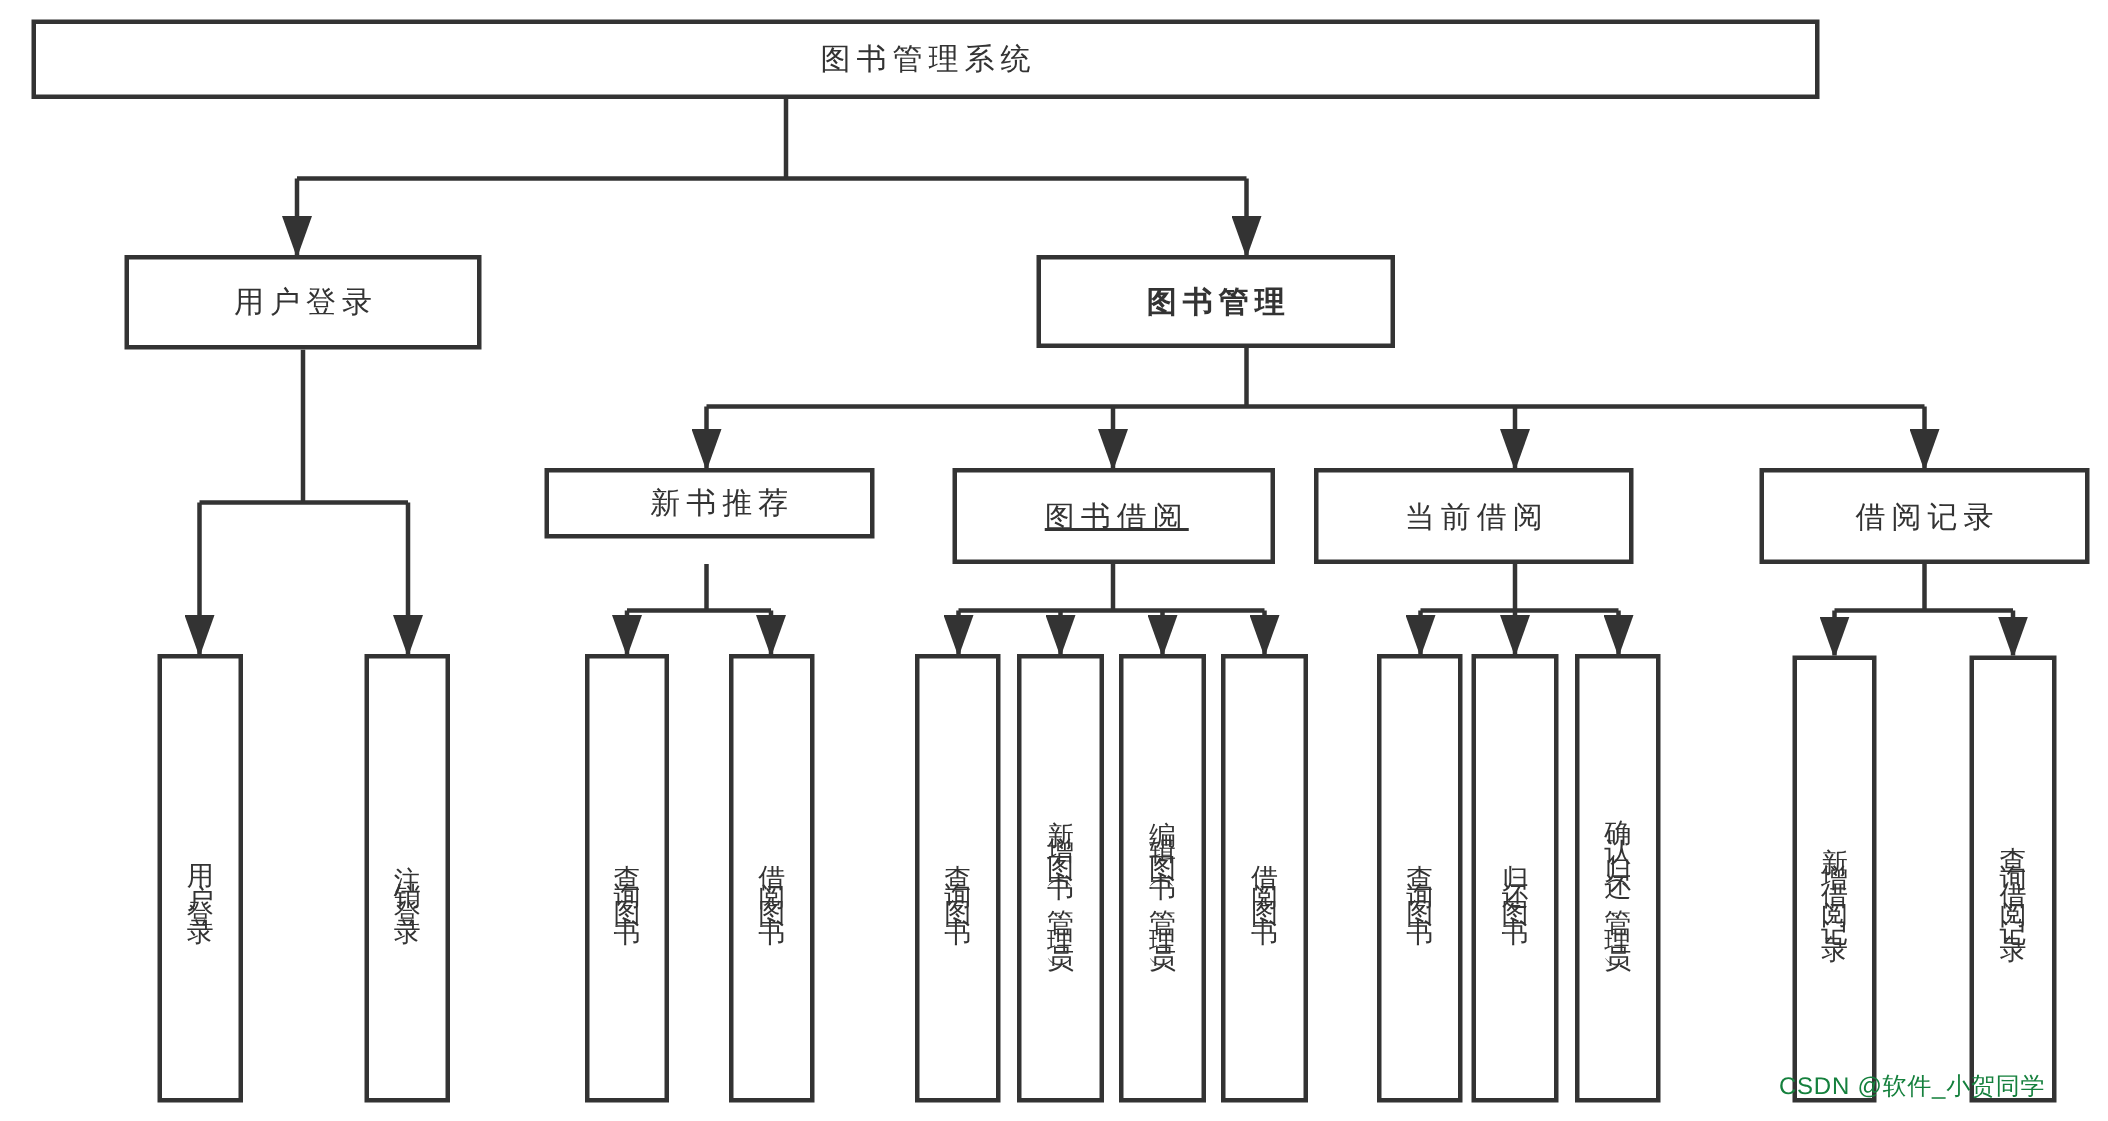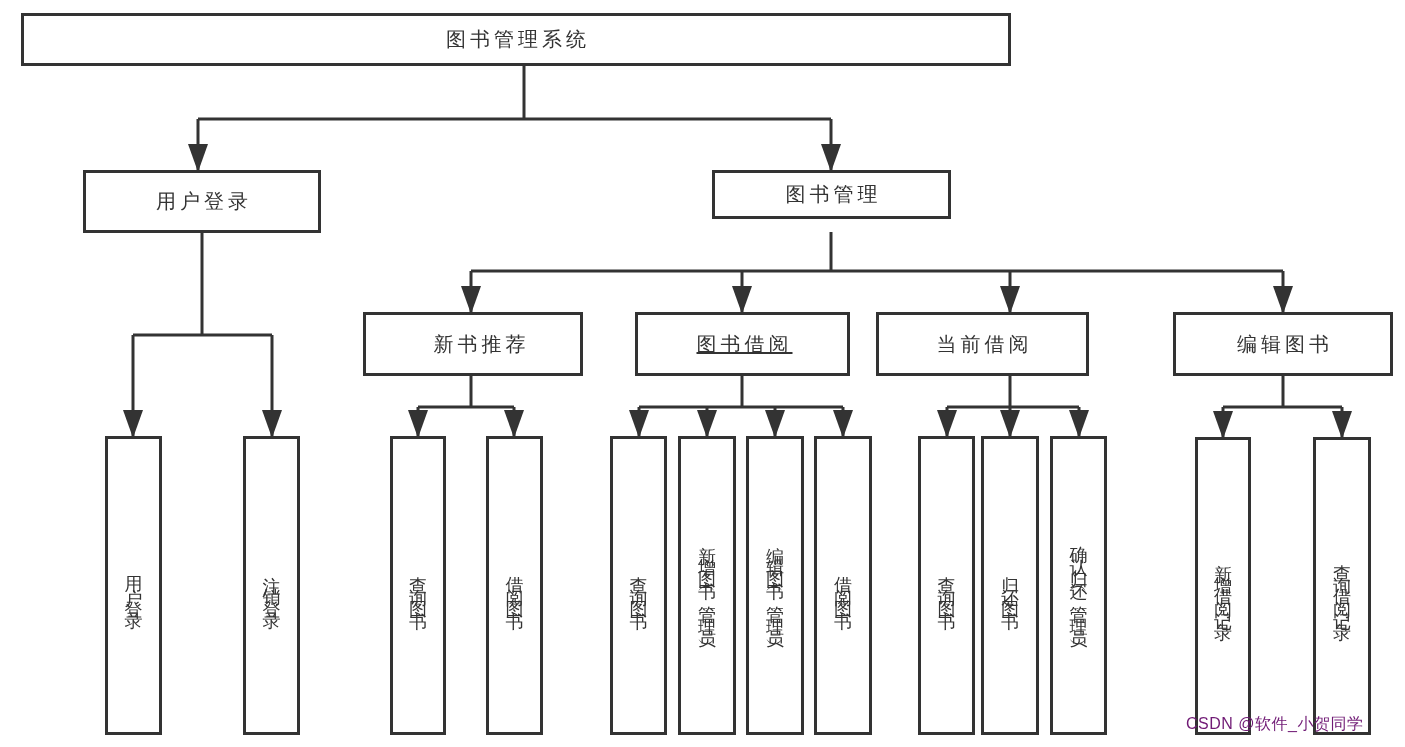--- a/index.html
+++ b/index.html
@@ -22,45 +22,45 @@
   .hbox{font-size:20px;letter-spacing:4px;text-indent:4px;white-space:nowrap;}
   .vbox span{
     writing-mode:vertical-rl;
     text-orientation:mixed;
     font-size:18px;
     letter-spacing:12px;
     line-height:1;
     white-space:nowrap;
   }
   
-  .p-root{left:21px;top:13px;width:990px;height:53px;}
+  .p-root{left:21px;top:13px;width:1192px;height:53px;}
   .p-login{left:83px;top:170px;width:238px;height:63px;}
-  .p-mgmt{left:712px;top:170px;width:239px;height:49px;}
-  .p-rec{left:363px;top:312px;width:220px;height:64px;padding-left:13px;}
+  .p-mgmt{left:691px;top:170px;width:239px;height:62px;font-weight:bold;}
+  .p-rec{left:363px;top:312px;width:220px;height:47px;padding-left:13px;}
   .p-bor{left:635px;top:312px;width:215px;height:64px;text-decoration:underline;}
   .p-cur{left:876px;top:312px;width:213px;height:64px;}
   .p-his{left:1173px;top:312px;width:220px;height:64px;}
   .p-lf1{left:105px;top:436px;width:57px;height:299px;}
   .p-lf2{left:243px;top:436px;width:57px;height:299px;}
   .p-lf3{left:390px;top:436px;width:56px;height:299px;}
   .p-lf4{left:486px;top:436px;width:57px;height:299px;}
   .p-lf5{left:610px;top:436px;width:57px;height:299px;}
   .p-lf6{left:678px;top:436px;width:58px;height:299px;}
   .p-lf7{left:746px;top:436px;width:58px;height:299px;}
   .p-lf8{left:814px;top:436px;width:58px;height:299px;}
   .p-lf9{left:918px;top:436px;width:57px;height:299px;}
   .p-lf10{left:981px;top:436px;width:58px;height:299px;}
   .p-lf11{left:1050px;top:436px;width:57px;height:299px;}
   .p-lf12{left:1195px;top:437px;width:56px;height:298px;}
   .p-lf13{left:1313px;top:437px;width:58px;height:298px;}
   .watermark{
     position:absolute;
     left:1186px;top:714px;
     font-size:16px;
-    color:#701a75;
+    color:#15803d;
     letter-spacing:0.5px;
     white-space:nowrap;
   }
 </style>
 </head>
 <body>
 
 <div id="canvas">
 
   <svg id="connectors" viewBox="0 0 1405 747" xmlns="http://www.w3.org/2000/svg">
@@ -127,21 +127,21 @@
   <div class="box hbox p-rec">
     <span>新书推荐</span>
   </div>
   <div class="box hbox p-bor">
     <span>图书借阅</span>
   </div>
   <div class="box hbox p-cur">
     <span>当前借阅</span>
   </div>
   <div class="box hbox p-his">
-    <span>编辑图书</span>
+    <span>借阅记录</span>
   </div>
 
   <div class="box vbox p-lf1">
     <span>用户登录</span>
   </div>
   <div class="box vbox p-lf2">
     <span>注销登录</span>
   </div>
 
   <div class="box vbox p-lf3">

